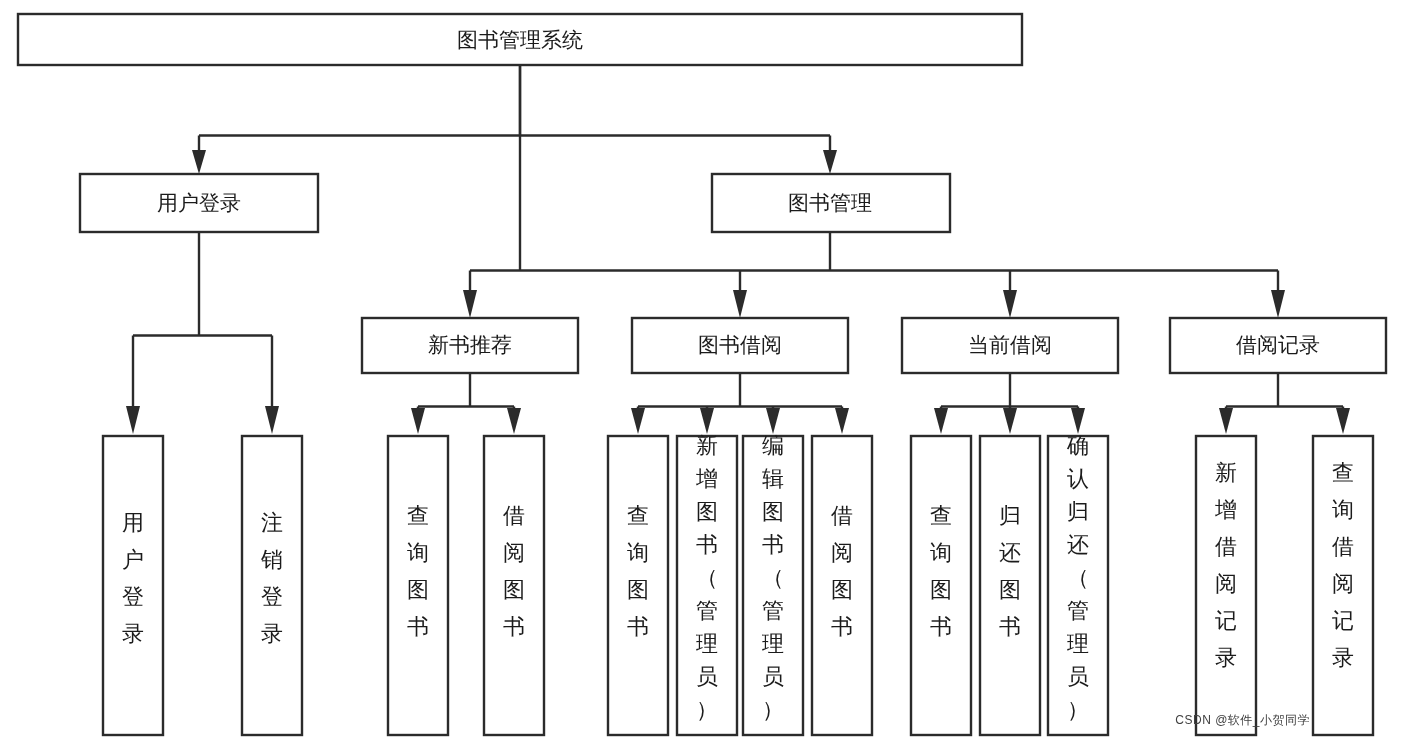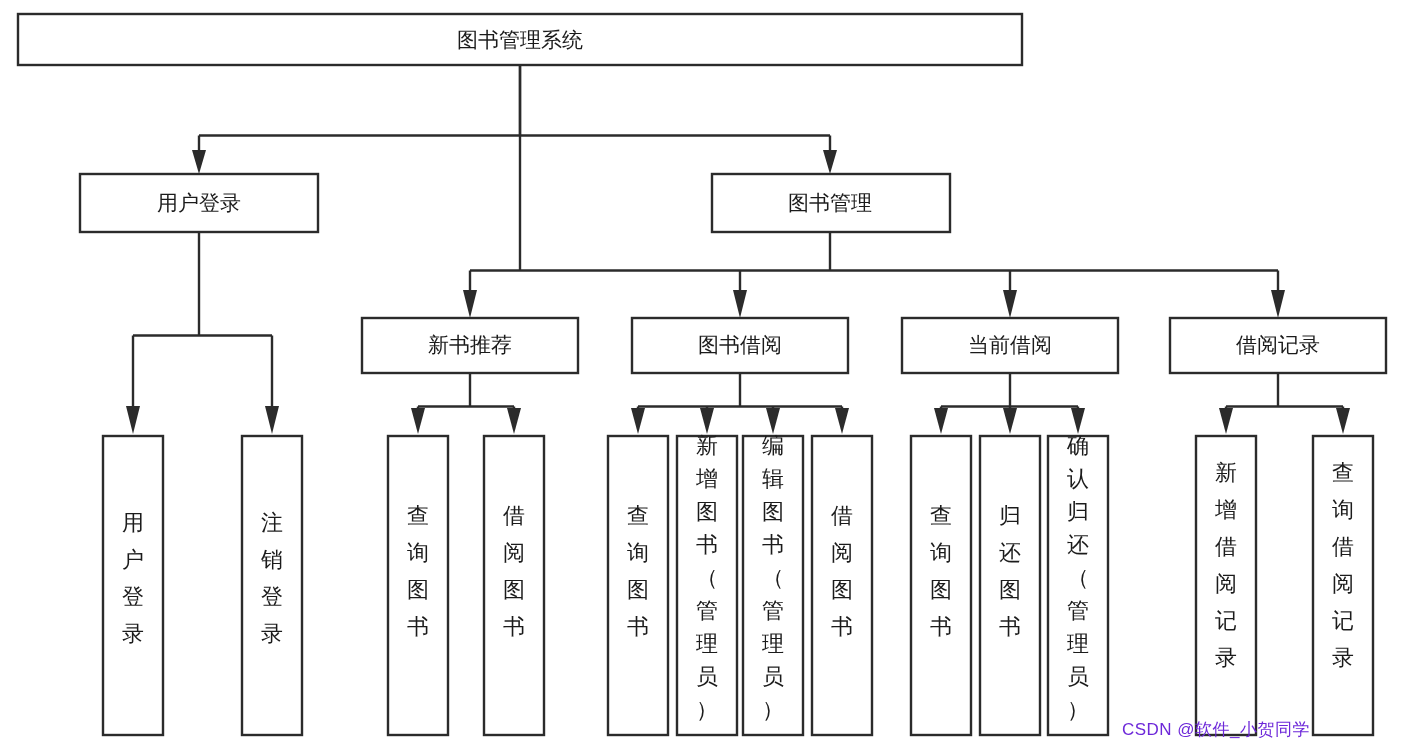--- a/index.html
+++ b/index.html
@@ -50,24 +50,24 @@
   }
   .node-label-v {
     fill: #1b1b1b;
     font-family: "Liberation Sans", "DejaVu Sans", sans-serif;
     font-size: 22px;
     text-anchor: middle;
   }
   .watermark {
     position: absolute;
     right: 12px;
-    bottom: 6px;
-    font-family: "Liberation Sans", "DejaVu Sans", sans-serif;
-    font-size: 17px;
-    color: #6d28d9;
+    bottom: 18px;
+    font-family: "Liberation Sans", "DejaVu Sans", sans-serif;
+    font-size: 12px;
+    color: #404040;
     letter-spacing: 0.5px;
     white-space: nowrap;
     user-select: none;
   }
 </style>
 </head>
 <body>
 
 <div id="chart-root">
   <svg class="flow" viewBox="0 0 1405 747" xmlns="http://www.w3.org/2000/svg">

